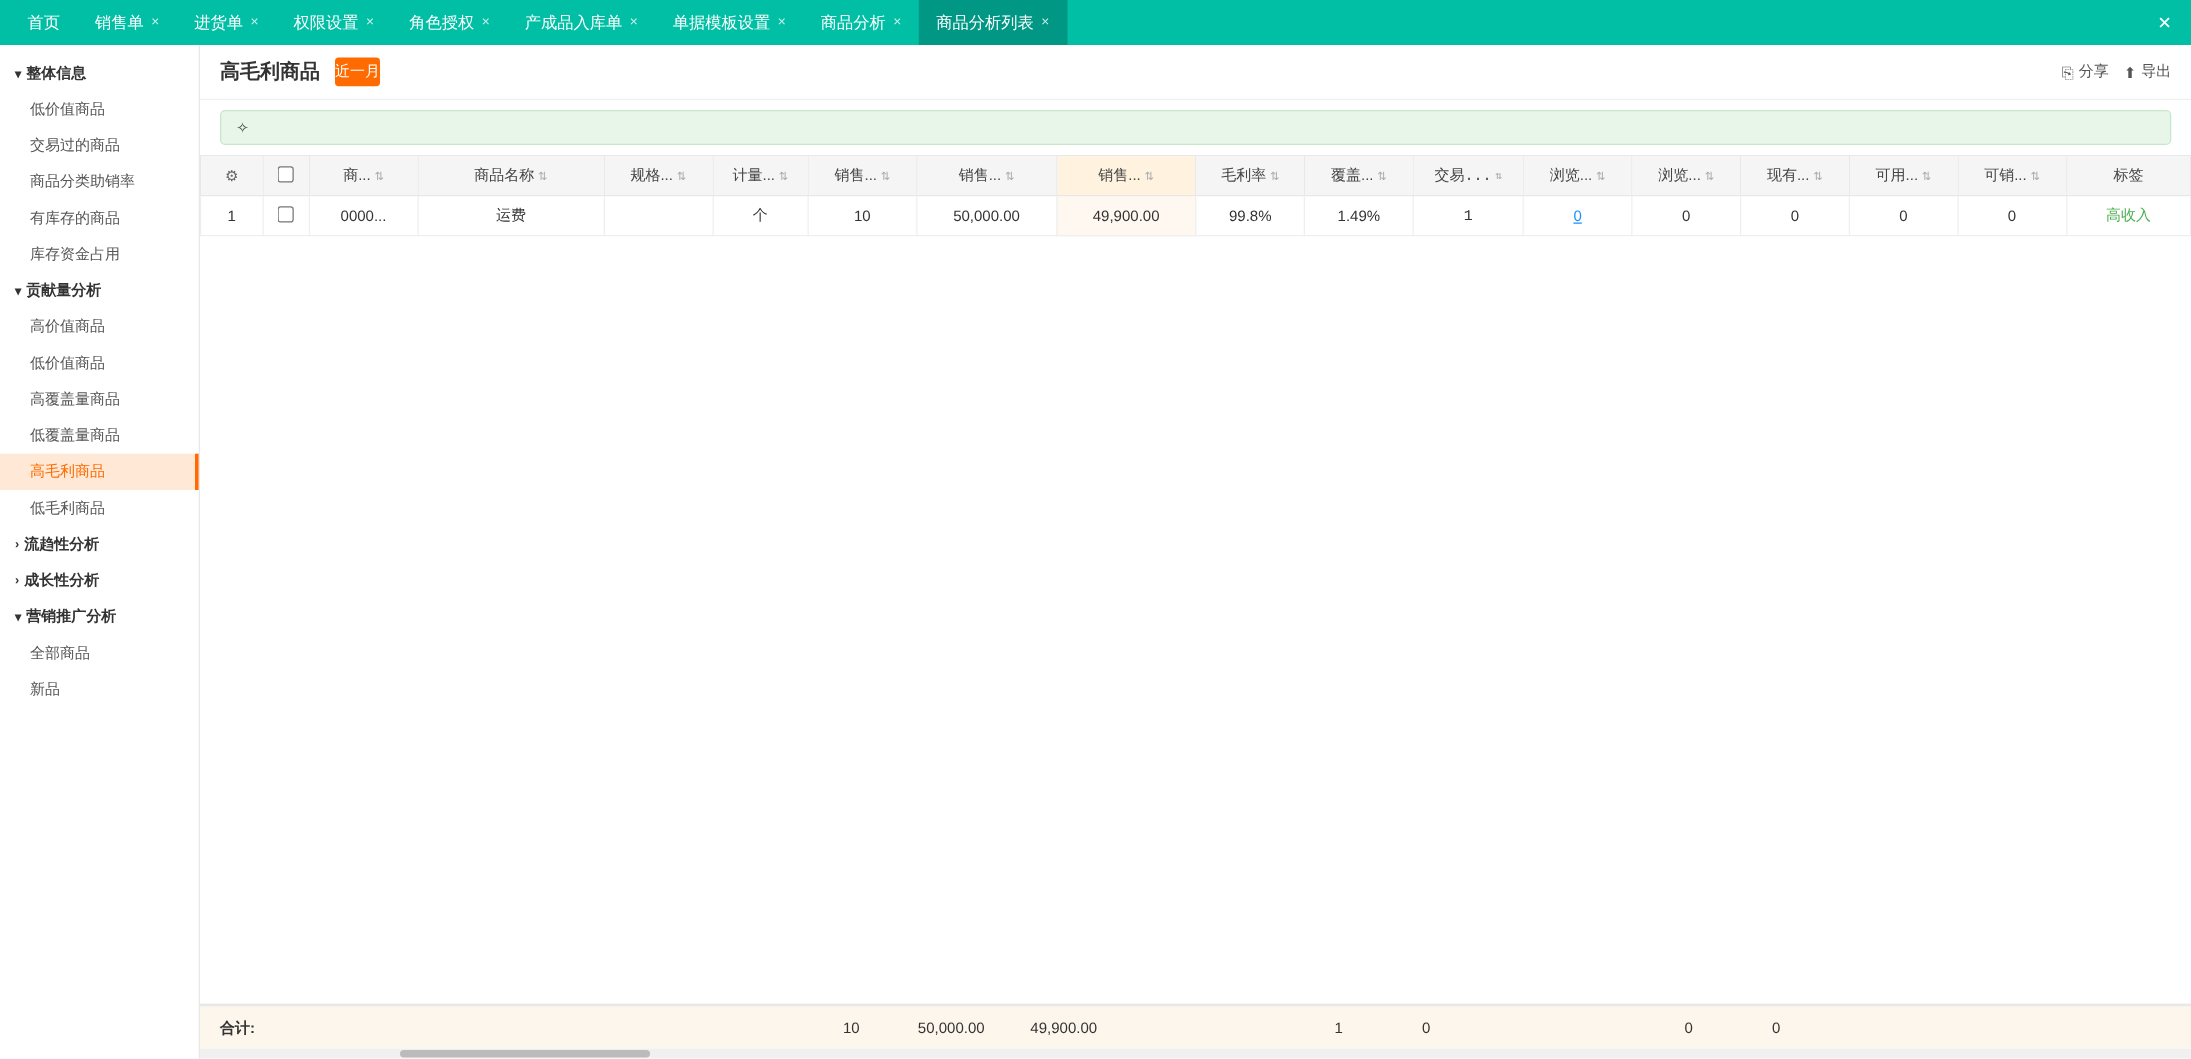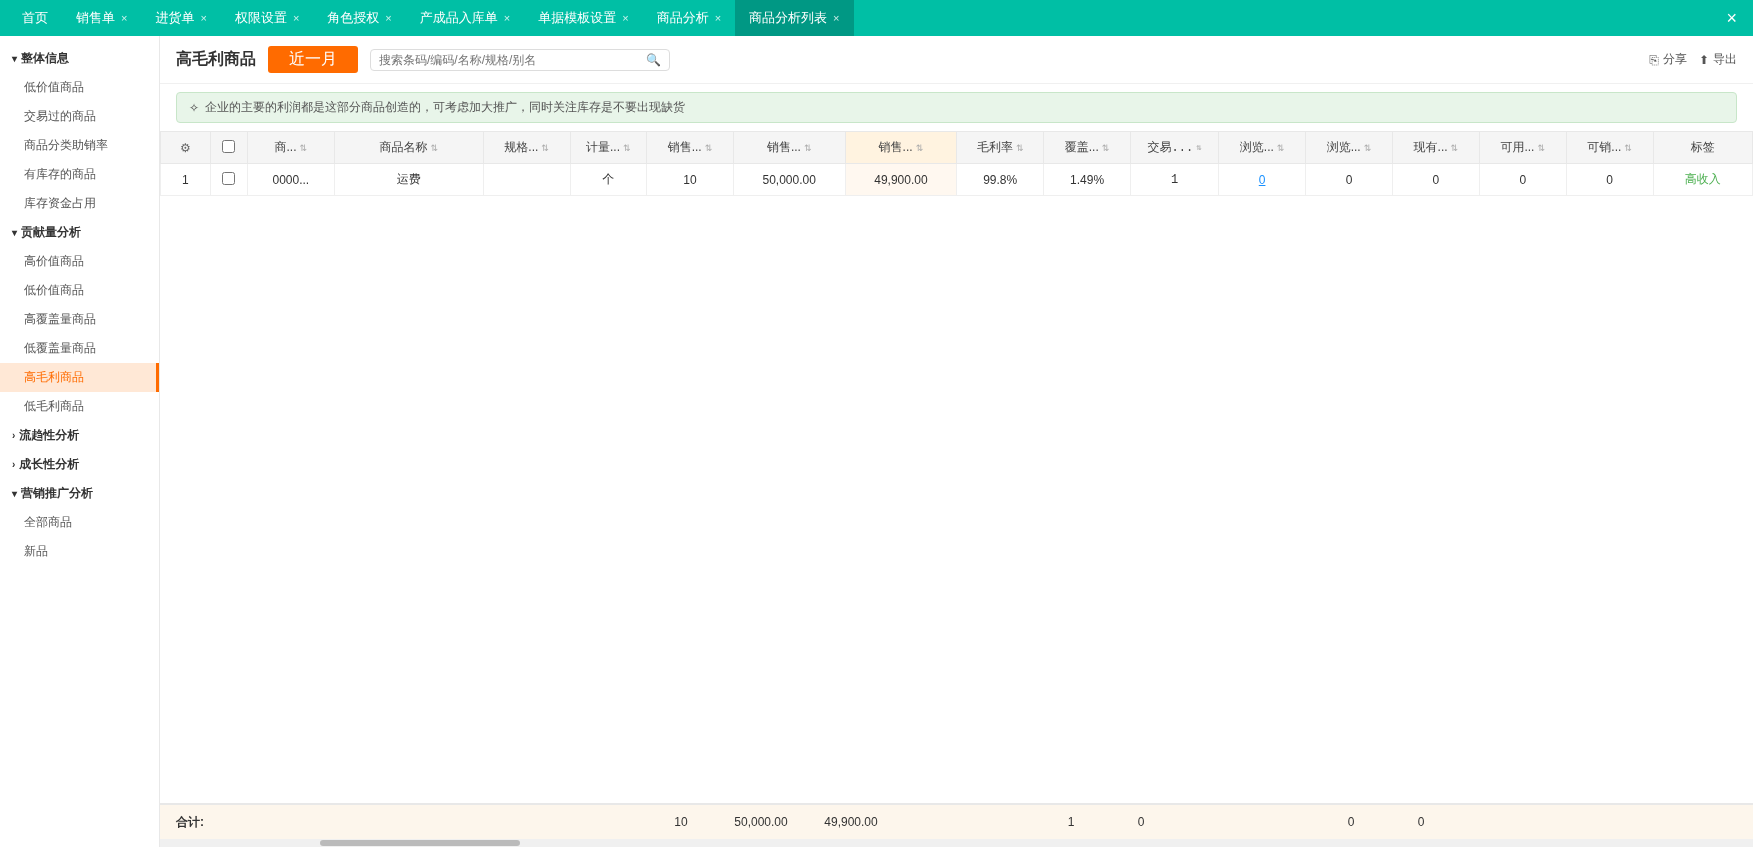--- a/index.html
+++ b/index.html
@@ -101,24 +101,24 @@
     }
     .content-title {
       font-size: 16px;
       font-weight: bold;
       color: #333;
     }
     .date-filter-btn {
       background: #ff6b00;
       color: #fff;
       border: none;
-      padding: 3px 21px;
+      padding: 3px 0;
       border-radius: 3px;
       cursor: pointer;
-      font-size: 16px;
+      font-size: 12px;
     }
     .search-box {
       display: flex;
       align-items: center;
       border: 1px solid #ddd;
       border-radius: 4px;
       padding: 3px 8px;
       flex: 1;
       max-width: 300px;
     }
@@ -353,39 +353,34 @@
     <div class="sidebar-item">
       <span>新品</span>
     </div>
   </div>
 
   <div class="content-area">
 
     <div class="content-header">
       <div class="content-title">高毛利商品</div>
       <button class="date-filter-btn">近一月</button>
-      <div class="search-box">
-        <input type="text" placeholder="搜索条码/编码/名称/规格/别名" style="">
-        <span class="search-icon">🔍</span>
-      </div>
       <div class="header-actions">
         <div class="action-btn">
           <span>⎘</span>
           <span>分享</span>
         </div>
         <div class="action-btn">
           <span>⬆</span>
           <span>导出</span>
         </div>
       </div>
     </div>
 
     <div class="info-banner">
       <span>✧</span>
-      <span>企业的主要的利润都是这部分商品创造的，可考虑加大推广，同时关注库存是不要出现缺货</span>
     </div>
 
     <div class="table-wrapper">
       <table>
         <thead>
           <tr>
             <th class="col-num">
               <span class="settings-icon">⚙</span>
             </th>
             <th class="col-check">

